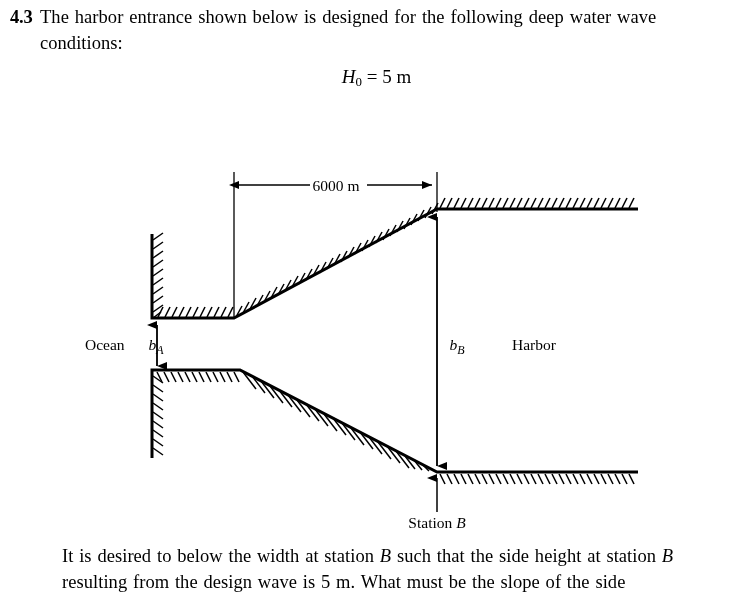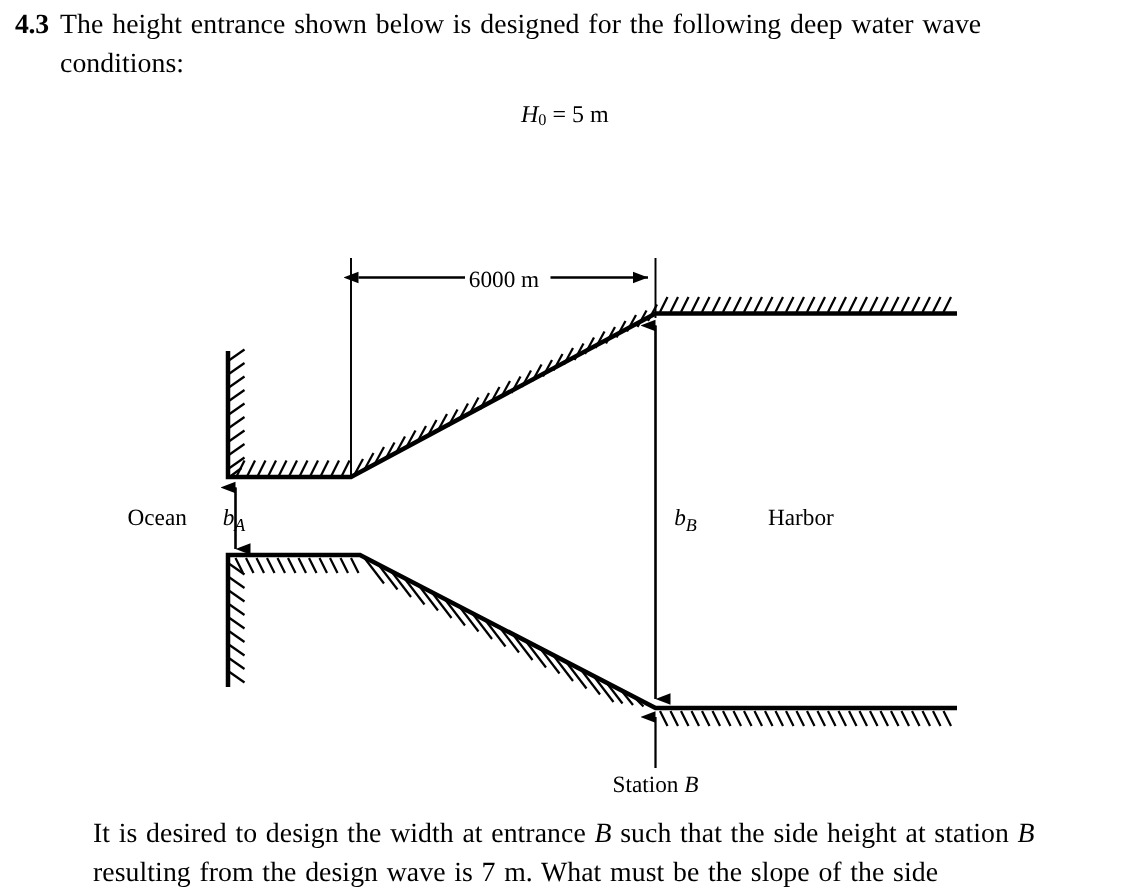--- a/index.html
+++ b/index.html
@@ -45,21 +45,21 @@
     word-spacing: 1.2px;
   }
 
   
   #equations {
     position: absolute;
     left: 0;
     top: 62px;
     width: 753px;
     text-align: center;
-    font-size: 16px;
+    font-size: 19px;
     line-height: 30px;
   }
   .eq {
     white-space: nowrap;
   }
   .eq i {
     font-style: italic;
   }
   .eq sub {
     font-size: 0.68em;
@@ -98,21 +98,21 @@
     word-spacing: 1.1px;
   }
   #closing-block i { font-style: italic; }
 </style>
 </head>
 <body>
 
 <div id="problem-block">
   <div class="prob-row">
     <div id="problem-number">4.3</div>
-    <div id="problem-text">The height entrance shown below is designed for the following deep water wave conditions:</div>
+    <div id="problem-text">The harbor entrance shown below is designed for the following deep water wave conditions:</div>
   </div>
 </div>
 
 <div id="equations">
   <div class="eq">
     <i>H</i><sub>0</sub>
     <span>=</span>
     <span>5</span>
     <span>m</span>
   </div>
@@ -341,15 +341,15 @@
     <text x="512" y="350" class="dlabel" font-size="15.5">Harbor</text>
 
     <line x1="437" y1="512" x2="437" y2="478" stroke="#000" stroke-width="1.5" marker-end="url(#arrUp)"></line>
     <text x="437" y="528" class="dlabel" text-anchor="middle" font-size="15.5">
       <tspan>Station </tspan><tspan class="dlabel-it">B</tspan>
     </text>
   </svg>
 </div>
 
 <div id="closing-block">
-  <span>It is desired to design the width at entrance </span><i>B</i><span> such that the side height at station</span>
-  <i>B</i><span> resulting from the design wave is 7 m. What must be the slope of the side</span>
+  <span>It is desired to below the width at station </span><i>B</i><span> such that the side height at station</span>
+  <i>B</i><span> resulting from the design wave is 5 m. What must be the slope of the side</span>
 </div>
 
 </body></html>

